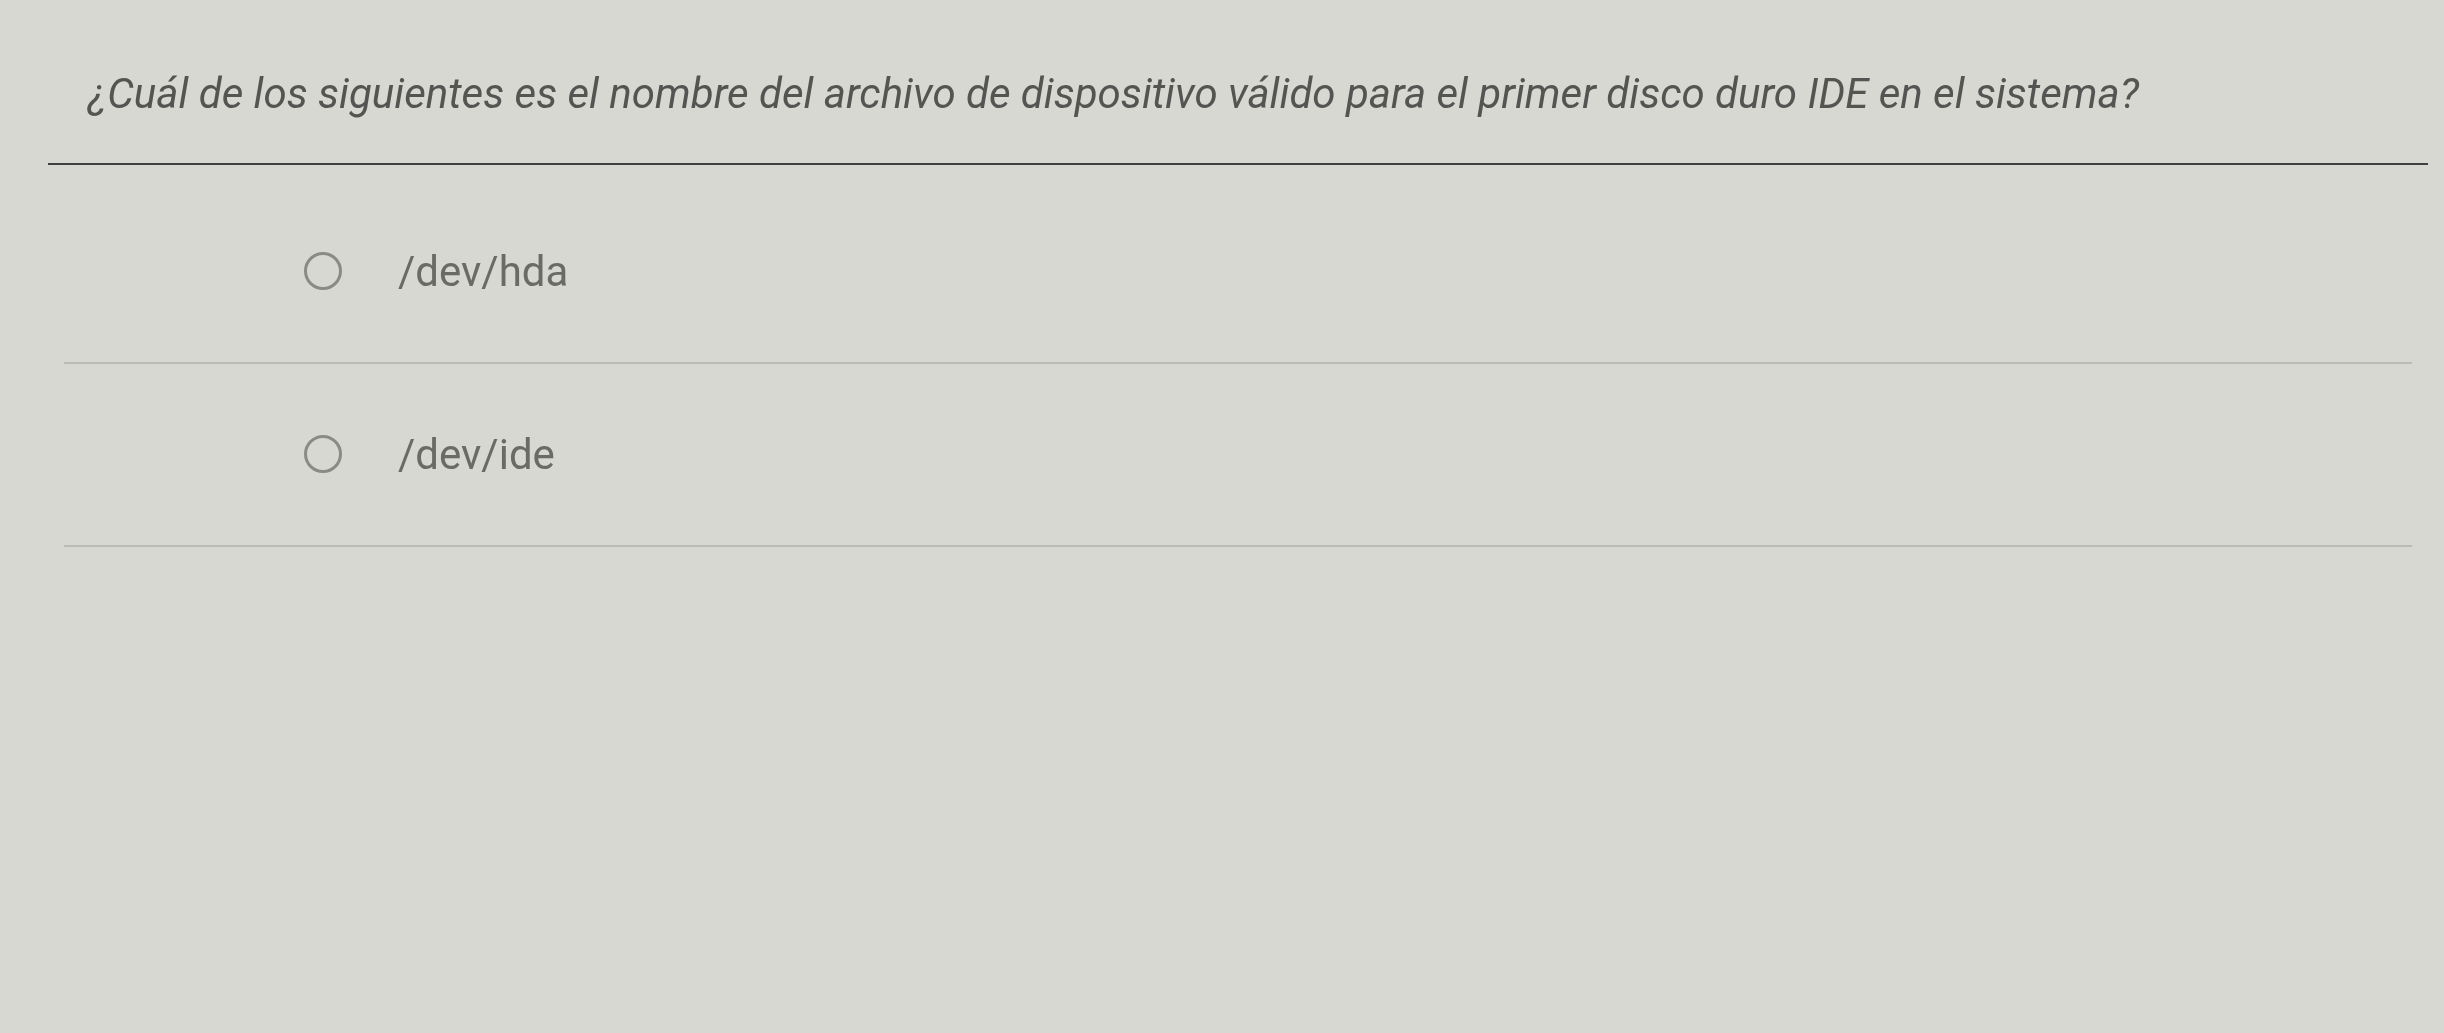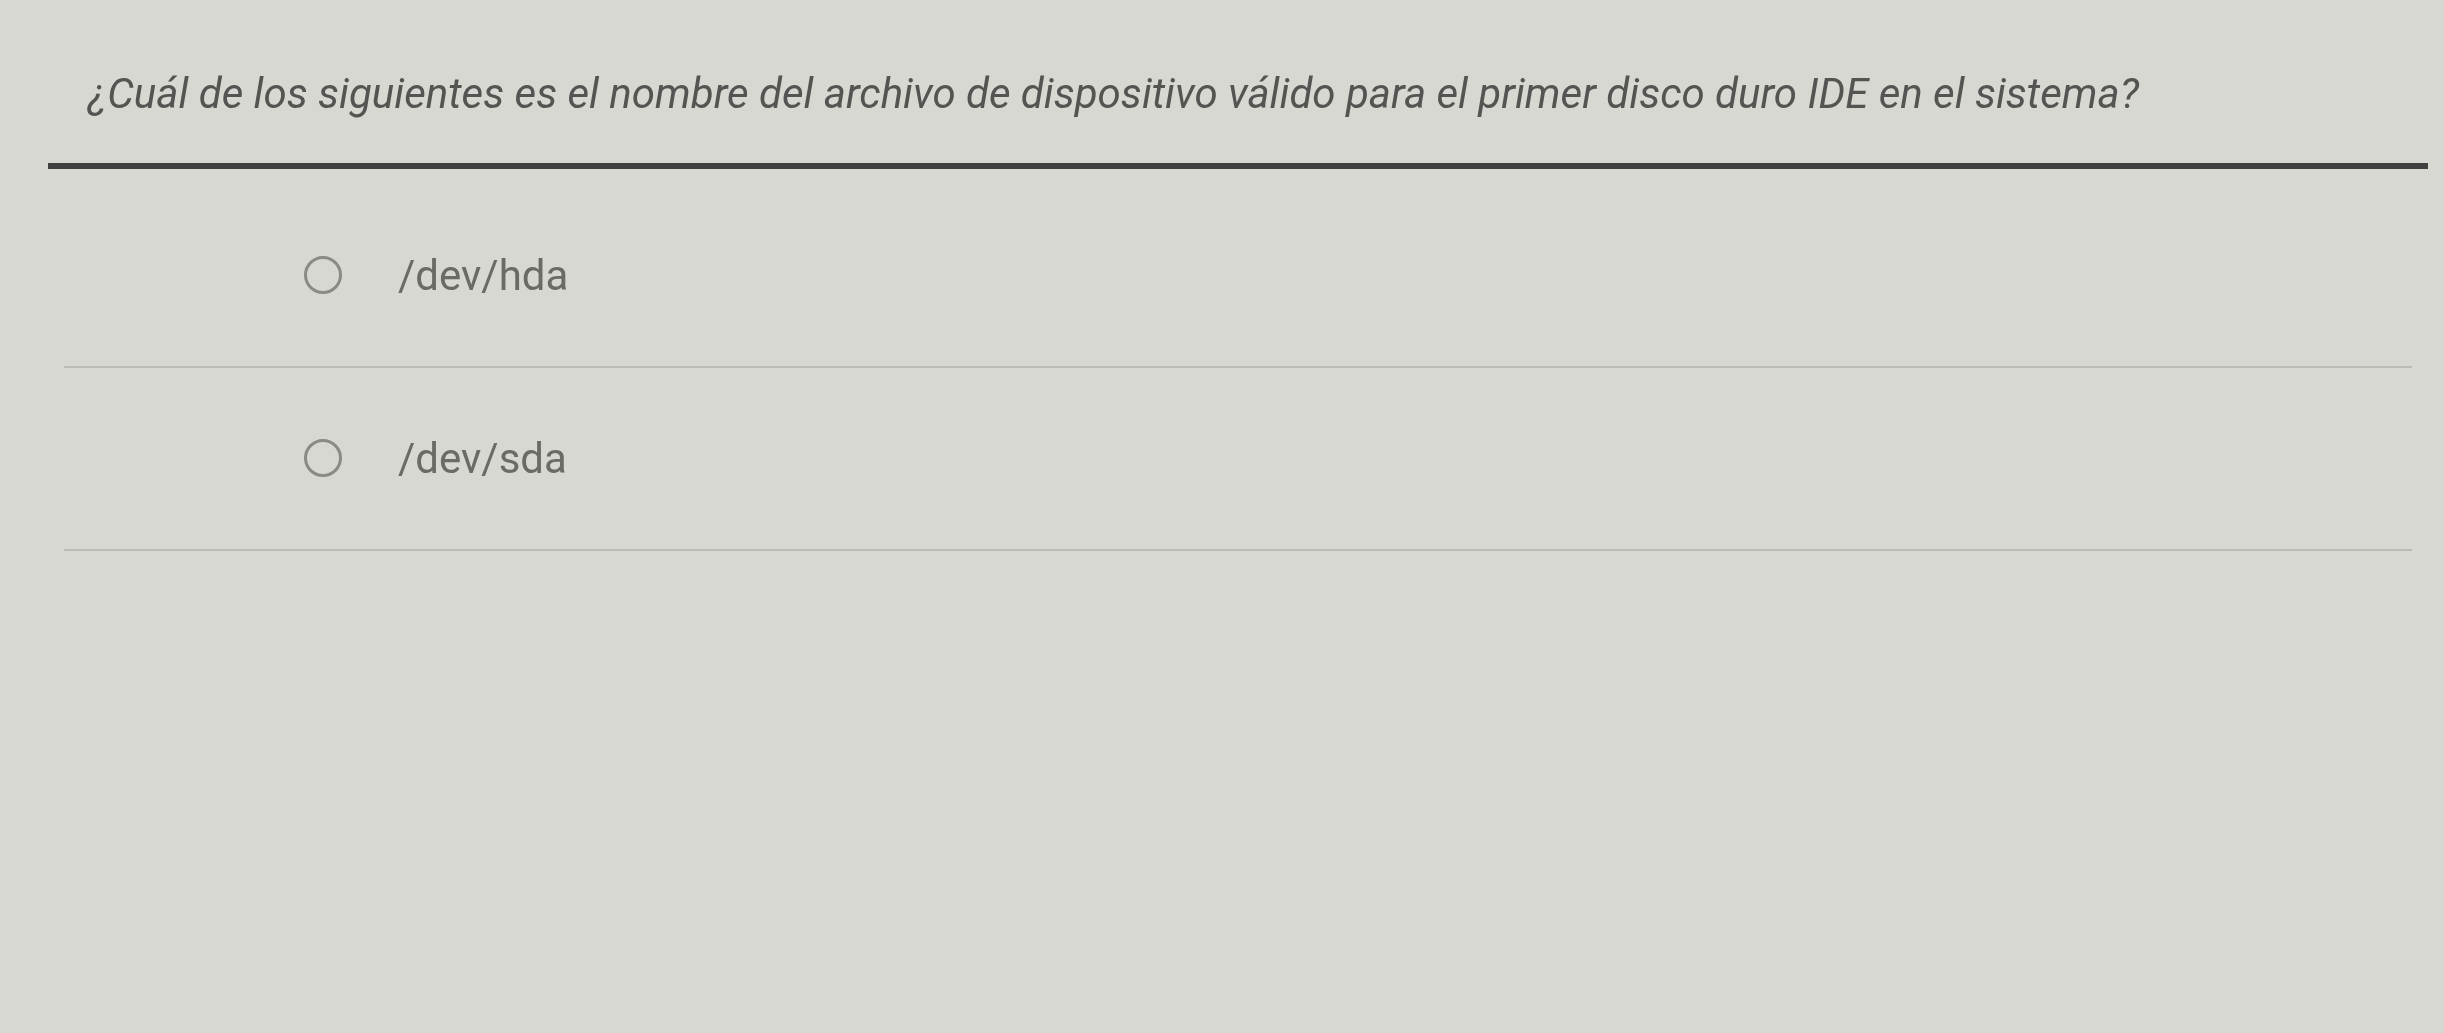--- a/index.html
+++ b/index.html
@@ -21,21 +21,21 @@
     }
     .question-text {
       font-size: 42px;
       font-style: italic;
       color: #545452;
       padding: 18px 40px 40px 40px;
       line-height: 1.35;
       font-weight: 400;
     }
     .options-list {
-      border-top: 6px solid #404040;
+      border-top: 2px solid #404040;
     }
     .option-row {
       display: flex;
       align-items: center;
       padding: 50px 40px 50px 240px;
       border-bottom: 2px solid #bcbcb6;
       cursor: pointer;
     }
     .radio-circle {
       width: 38px;
@@ -57,16 +57,16 @@
 
 <div class="question-container">
   <div class="question-text">¿Cuál de los siguientes es el nombre del archivo de dispositivo válido para el primer disco duro IDE en el sistema?</div>
   <div class="options-list">
     <div class="option-row">
       <span class="radio-circle"></span>
       <span class="option-label">/dev/hda</span>
     </div>
     <div class="option-row">
       <span class="radio-circle"></span>
-      <span class="option-label">/dev/sda</span>
+      <span class="option-label">/dev/ide</span>
     </div>
   </div>
 </div>
 
 </body></html>

